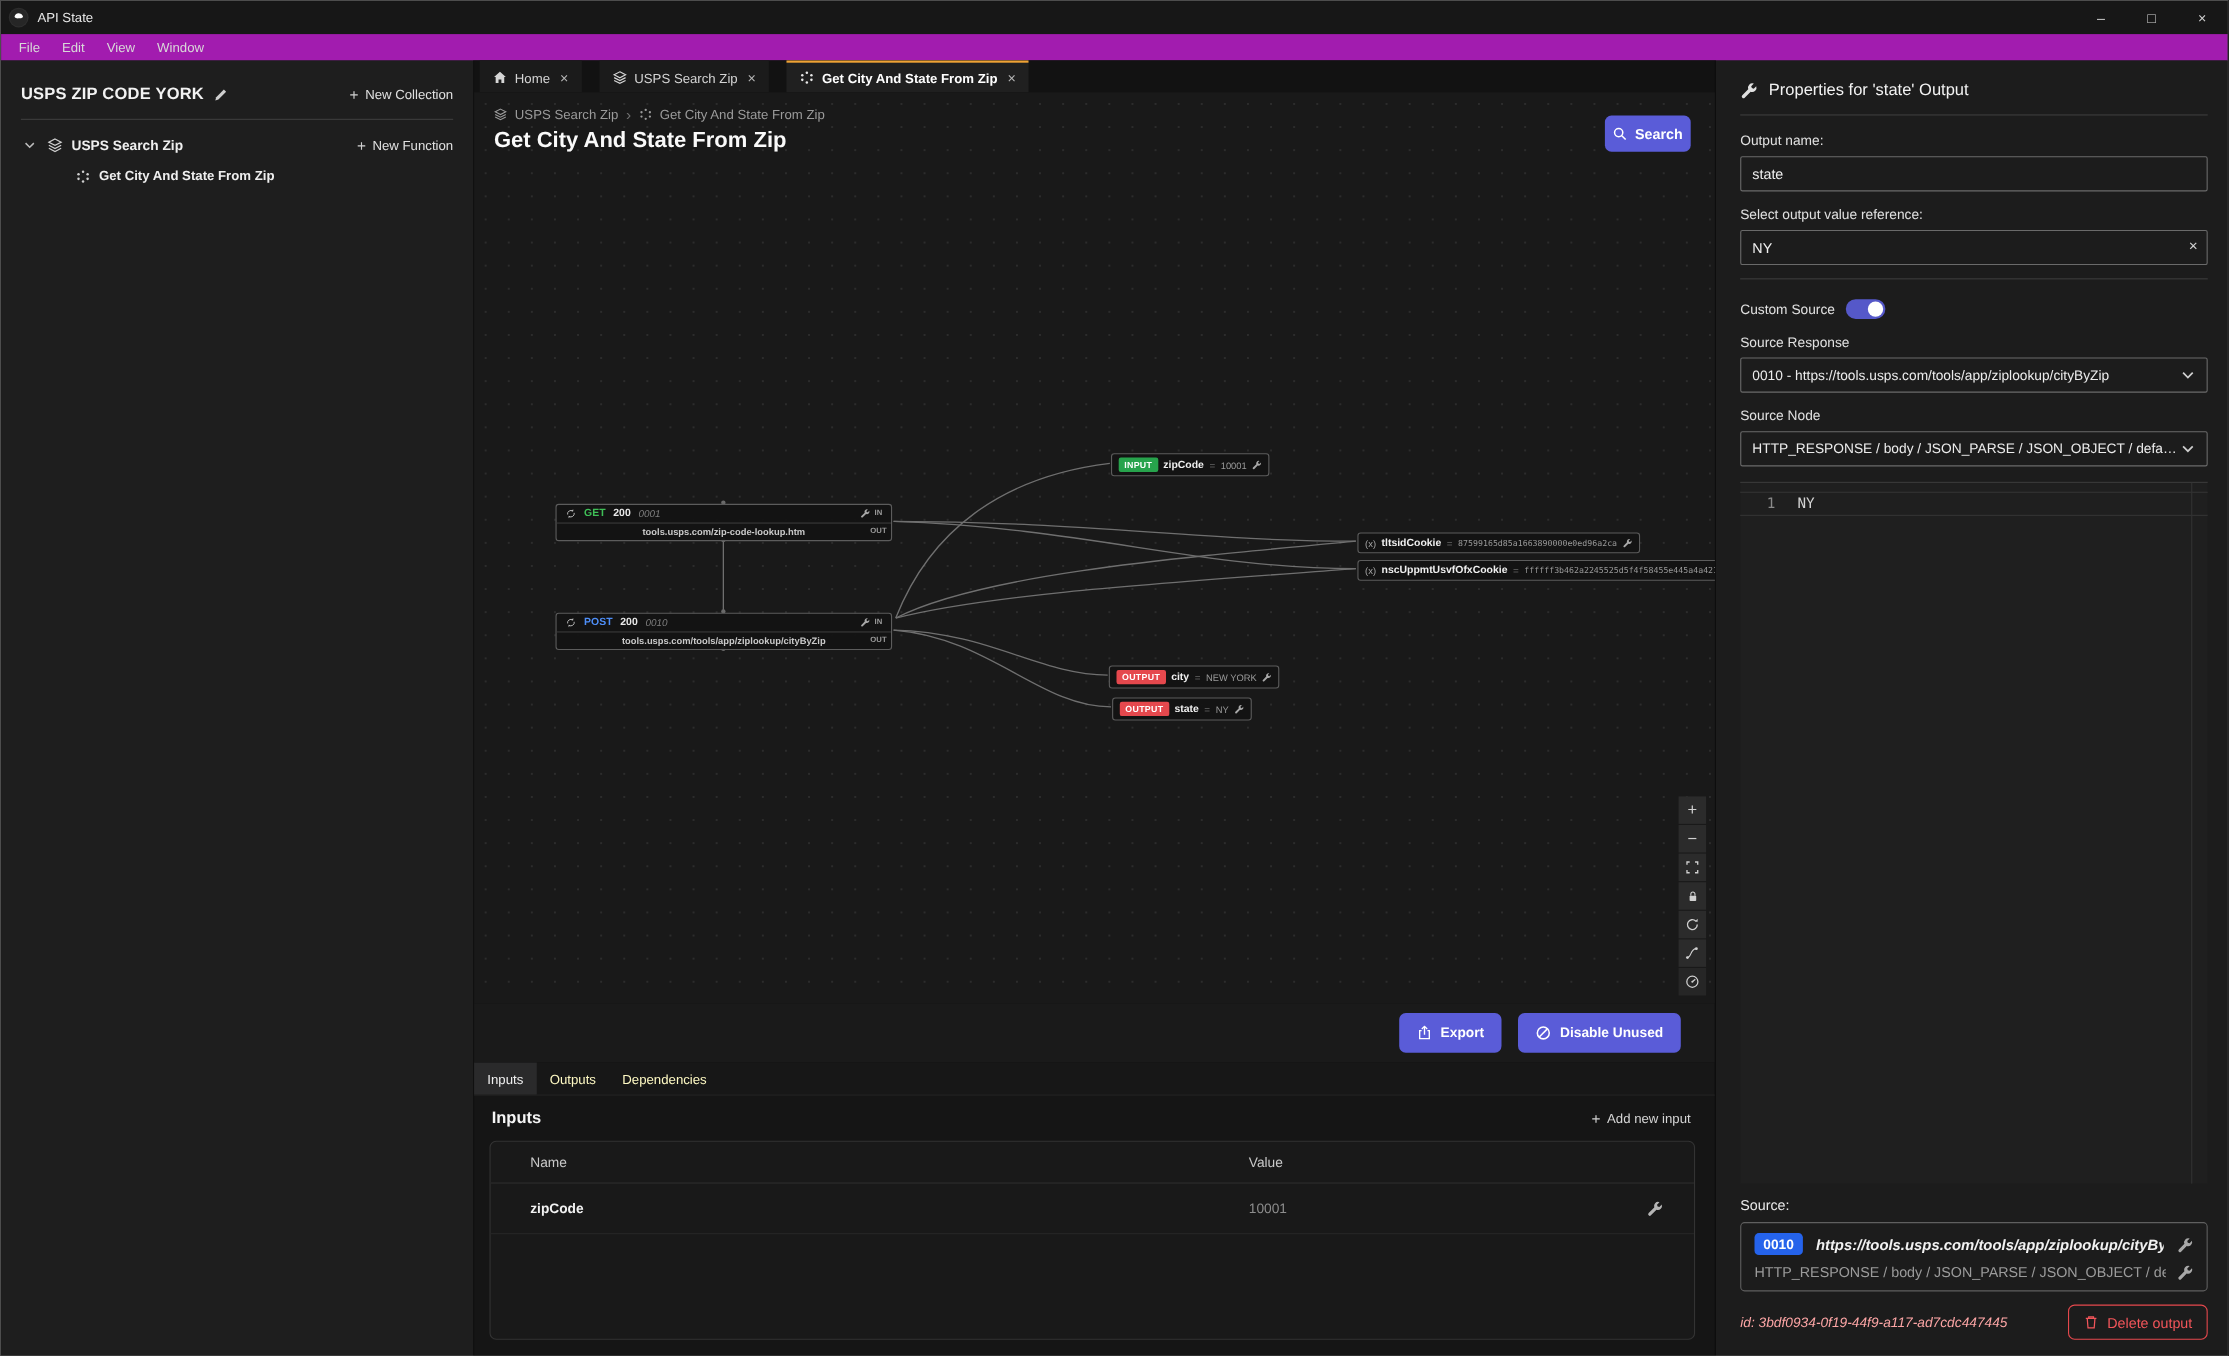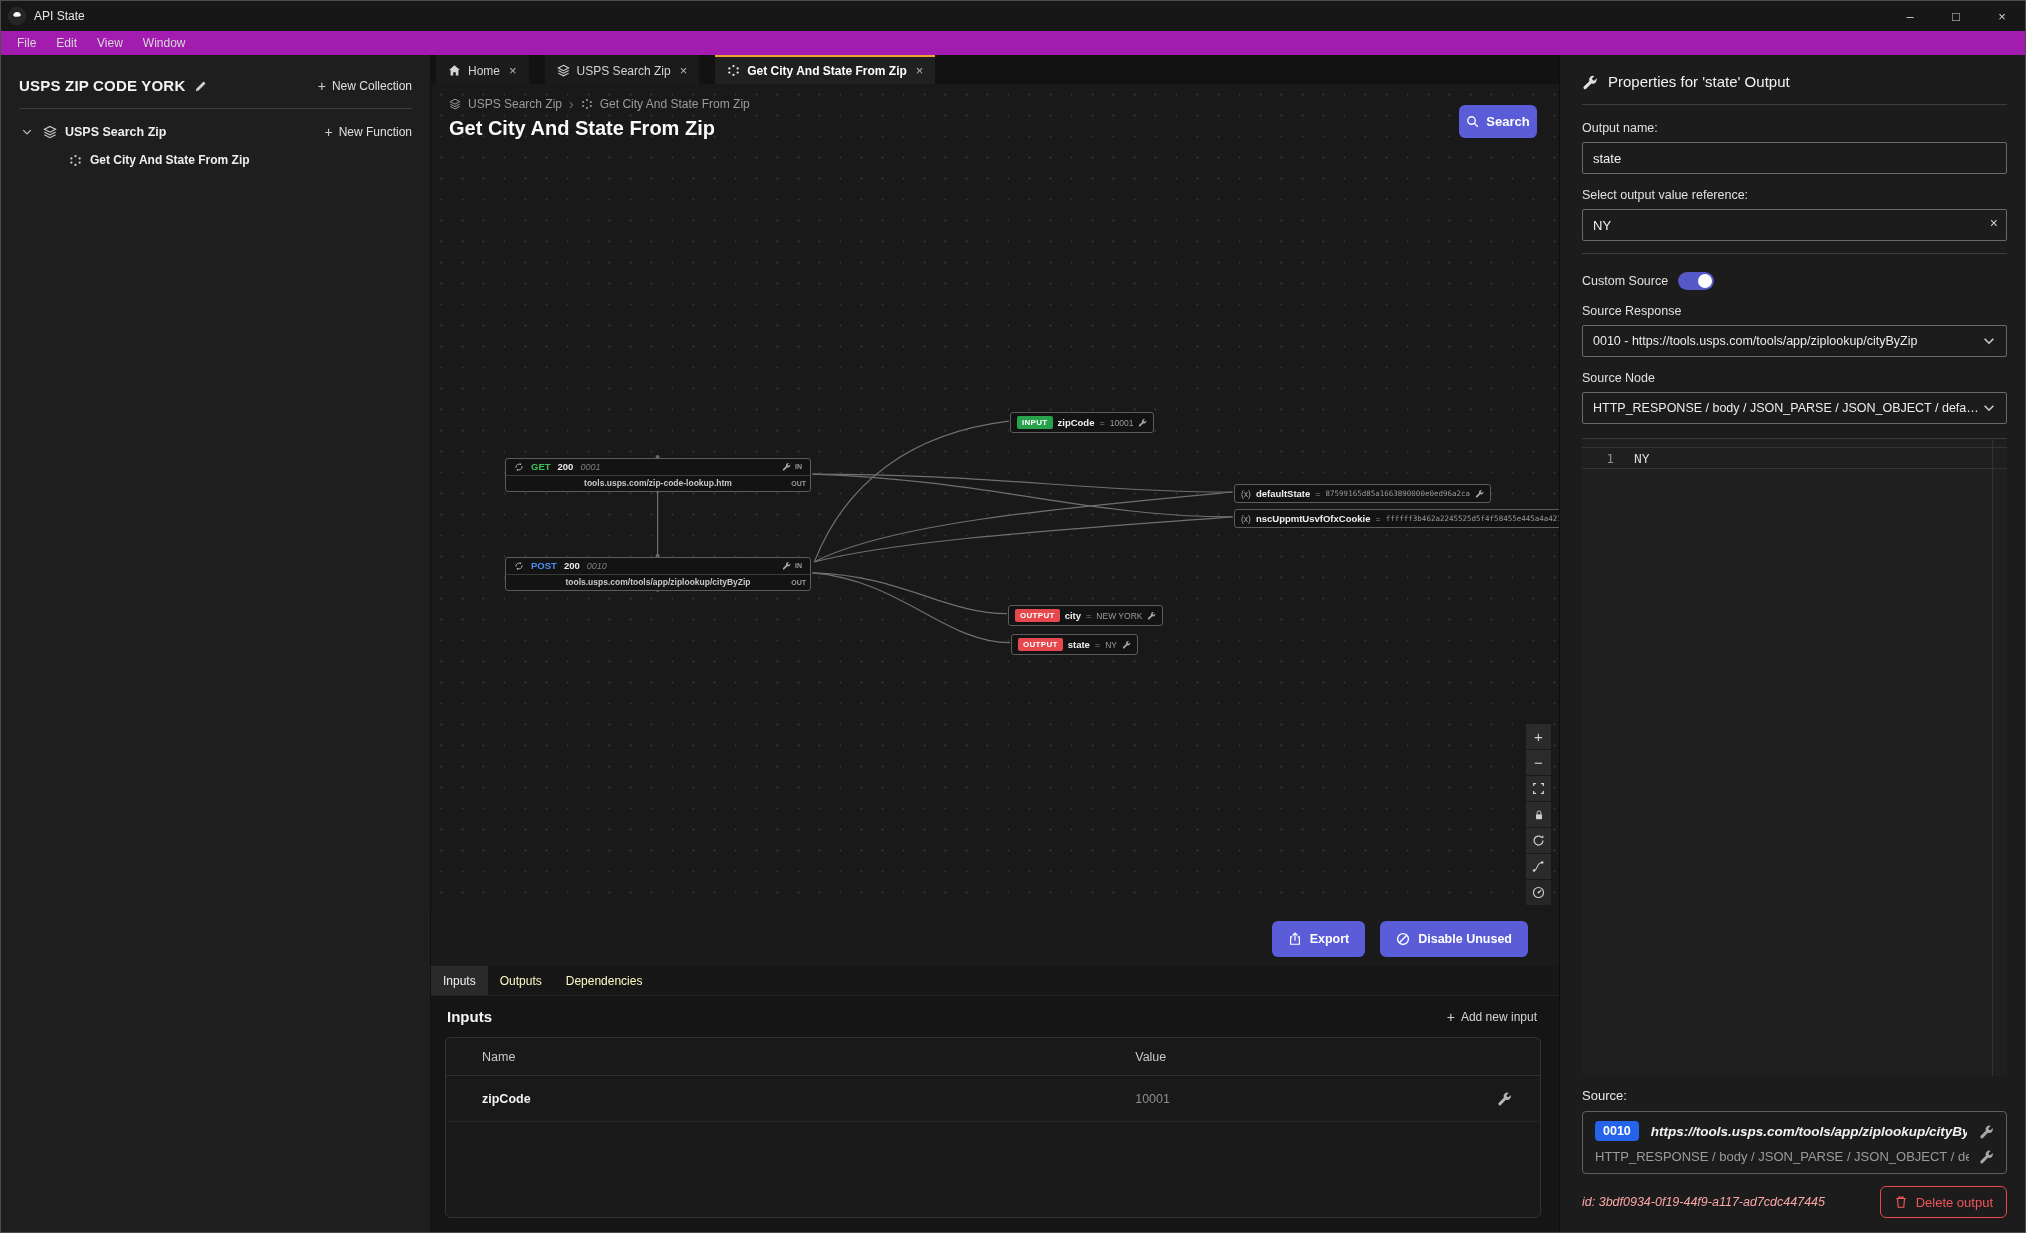--- a/index.html
+++ b/index.html
@@ -379,21 +379,21 @@
             </span>
           </div>
           <div class="req-url-row">
             <span class="req-url">tools.usps.com/tools/app/ziplookup/cityByZip</span>
             <span class="port-label out-tag">OUT</span>
           </div>
         </div>
 
         <div class="node pill-node" style="left:803px; top:400px; height:19px;">
           <span class="cookie-prefix">(x)</span>
-          <span class="nname">defaultState</span>
+          <span class="nname">tltsidCookie</span>
           <span class="neq">=</span>
           <span class="nval mono" style="font-size:7.5px">87599165d85a1663890000e0ed96a2ca</span>
           <svg class="ic" width="9" height="9" viewBox="0 0 16 16" color="#a8a8a8">
               <use href="#i-wrench"></use>
             </svg>
         </div>
         <div class="node pill-node" style="left:803px; top:425px; height:19px;">
           <span class="cookie-prefix">(x)</span>
           <span class="nname">nscUppmtUsvfOfxCookie</span>
           <span class="neq">=</span>

